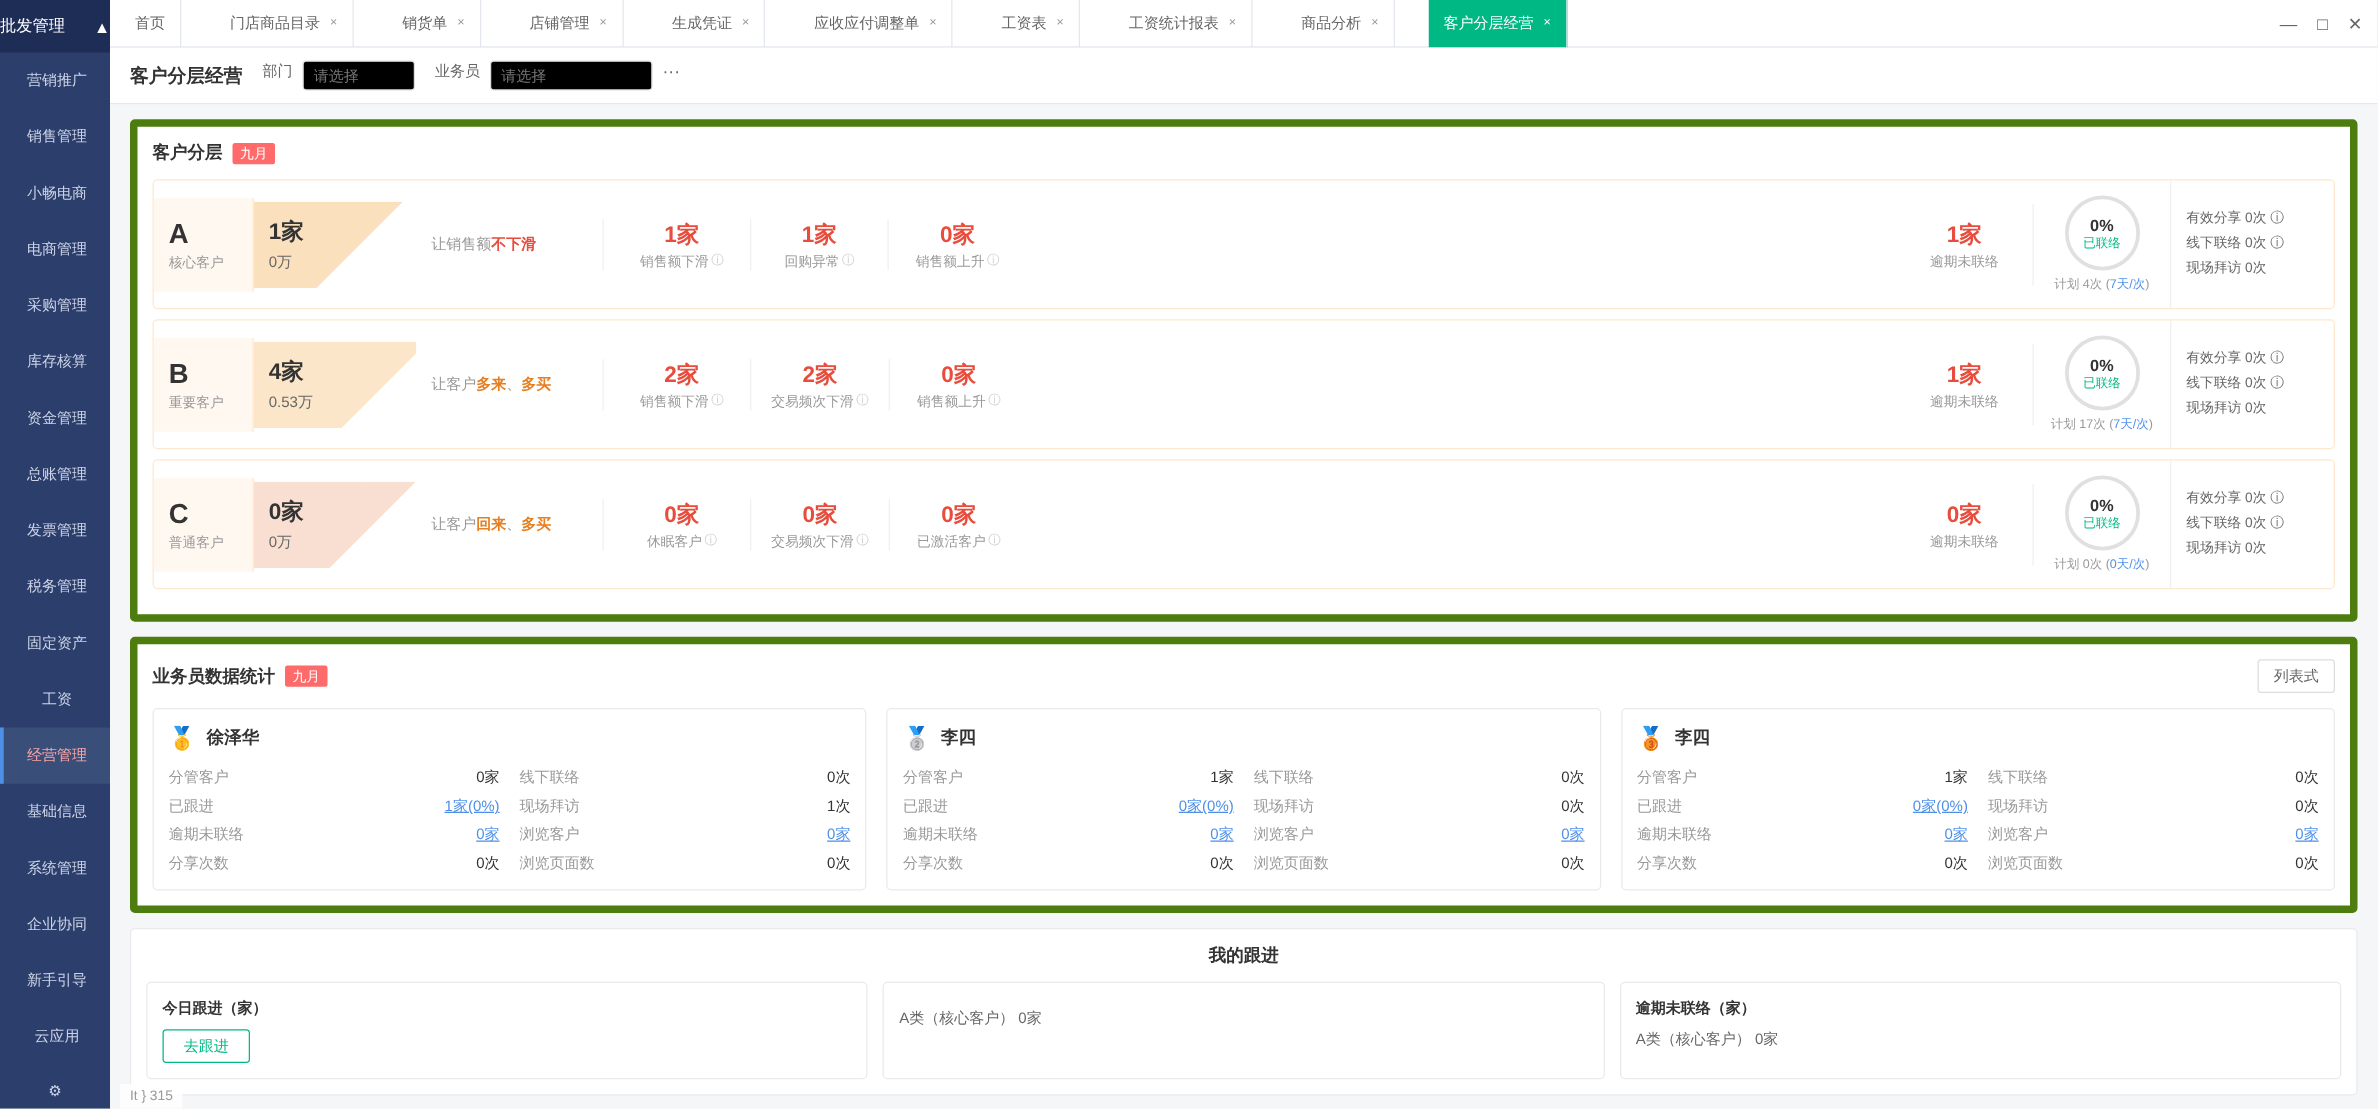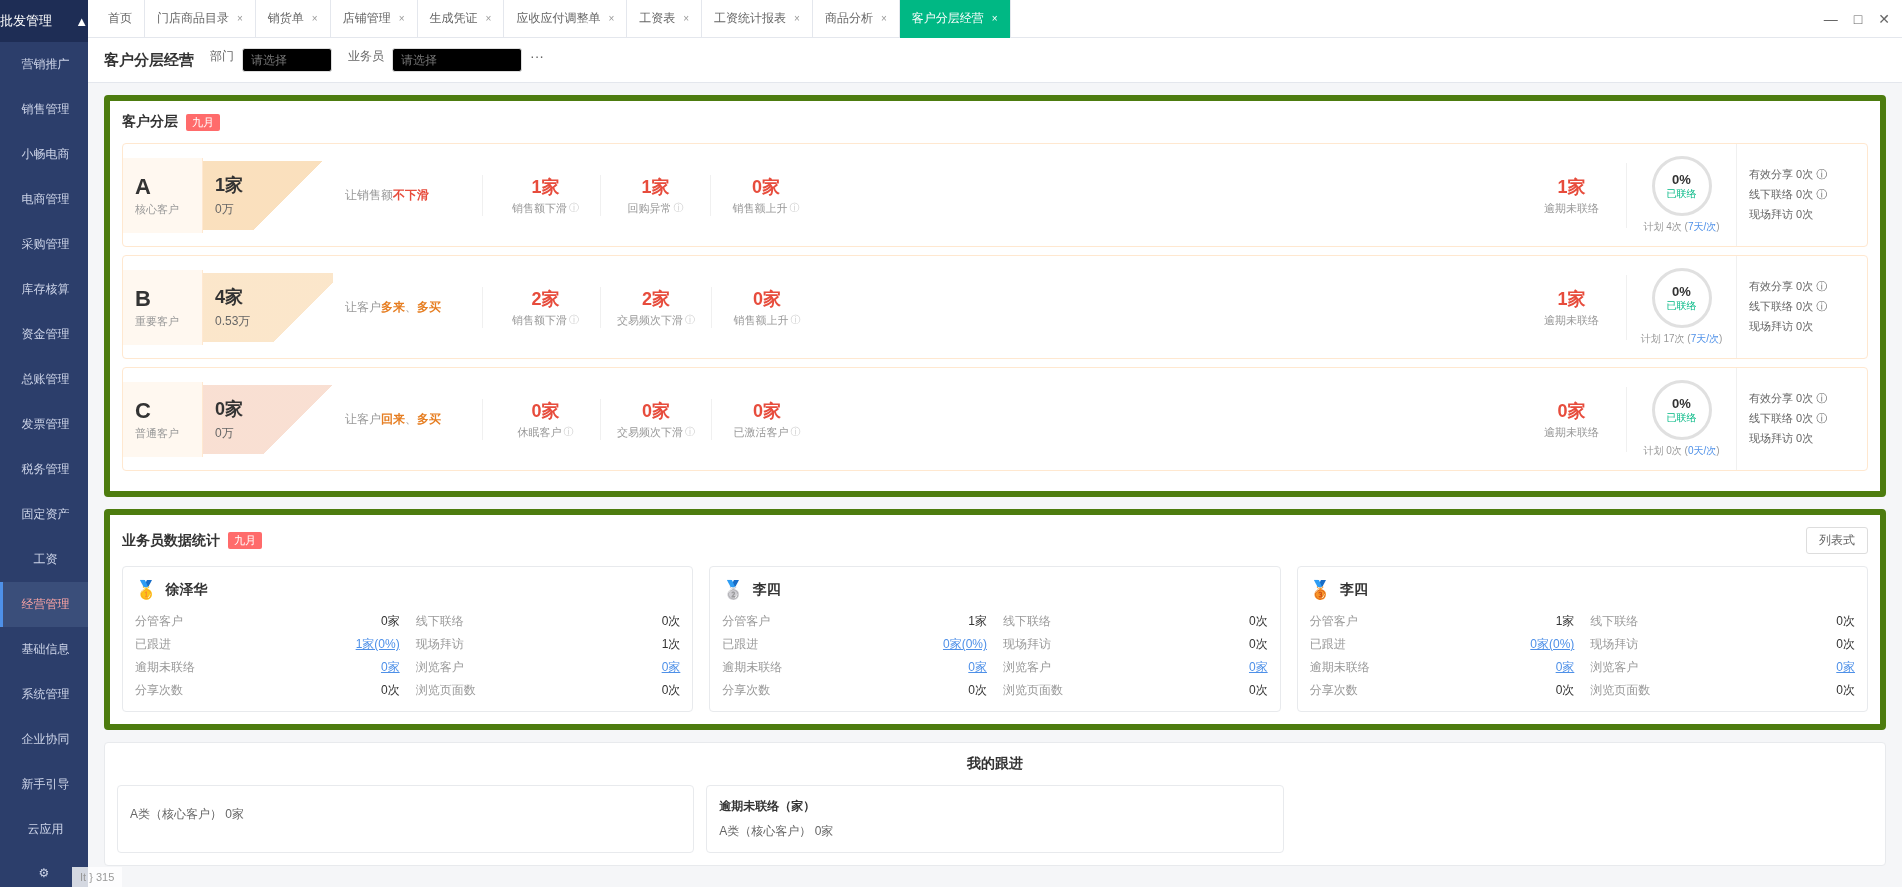--- a/index.html
+++ b/index.html
@@ -349,21 +349,21 @@
       padding: 4px 12px;
       border-radius: 3px;
       cursor: pointer;
       font-size: 12px;
     }
 
     
     .bottom-hint {
       position: fixed;
       bottom: 0;
-      left: 72px;
+      left: 96px;
       font-size: 11px;
       color: #999;
       padding: 4px 8px;
       background: rgba(255,255,255,0.8);
     }
   </style>
 </head>
 <body>
 
 <div class="sidebar">
@@ -392,21 +392,21 @@
       <div class="sidebar-item">云应用</div>
     </div>
   <div class="sidebar-bottom">
     <span>⚙</span>
   </div>
 </div>
 
 <div class="main">
 
   <div class="tabs-bar">
-    <div id="tabs-container" style="display:flex;align-items:center;flex:1;overflow:hidden;">
+    <div id="tabs-container" style="display:flex;align-items:center;flex:1;overflow:hidden;gap:27px;">
         <div class="tab-item">
           <span>首页</span>
         </div>
         <div class="tab-item">
           <span>门店商品目录</span>
           <span class="tab-close">×</span>
         </div>
         <div class="tab-item">
           <span>销货单</span>
           <span class="tab-close">×</span>
@@ -732,20 +732,21 @@
                 <span class="sp-stat-val">0次</span>
               </div>
             </div>
           </div>
         </div>
     </div>
 
     <div class="followup-section">
       <div class="followup-header">我的跟进</div>
       <div class="followup-grid" id="followup-grid">
+          <div class="followup-card"><div class="followup-card-title">今日跟进（家）</div><button class="btn-goto">去跟进</button></div>
           <div class="followup-card">
             <div style="font-size: 12px; color: rgb(102, 102, 102); margin-top: 8px;">
               <div>A类（核心客户） 0家</div>
             </div>
           </div>
           <div class="followup-card">
             <div class="followup-card-title">逾期未联络（家）</div>
             <div style="font-size: 12px; color: rgb(102, 102, 102); margin-top: 8px;">
               <div>A类（核心客户） 0家</div>
             </div>

